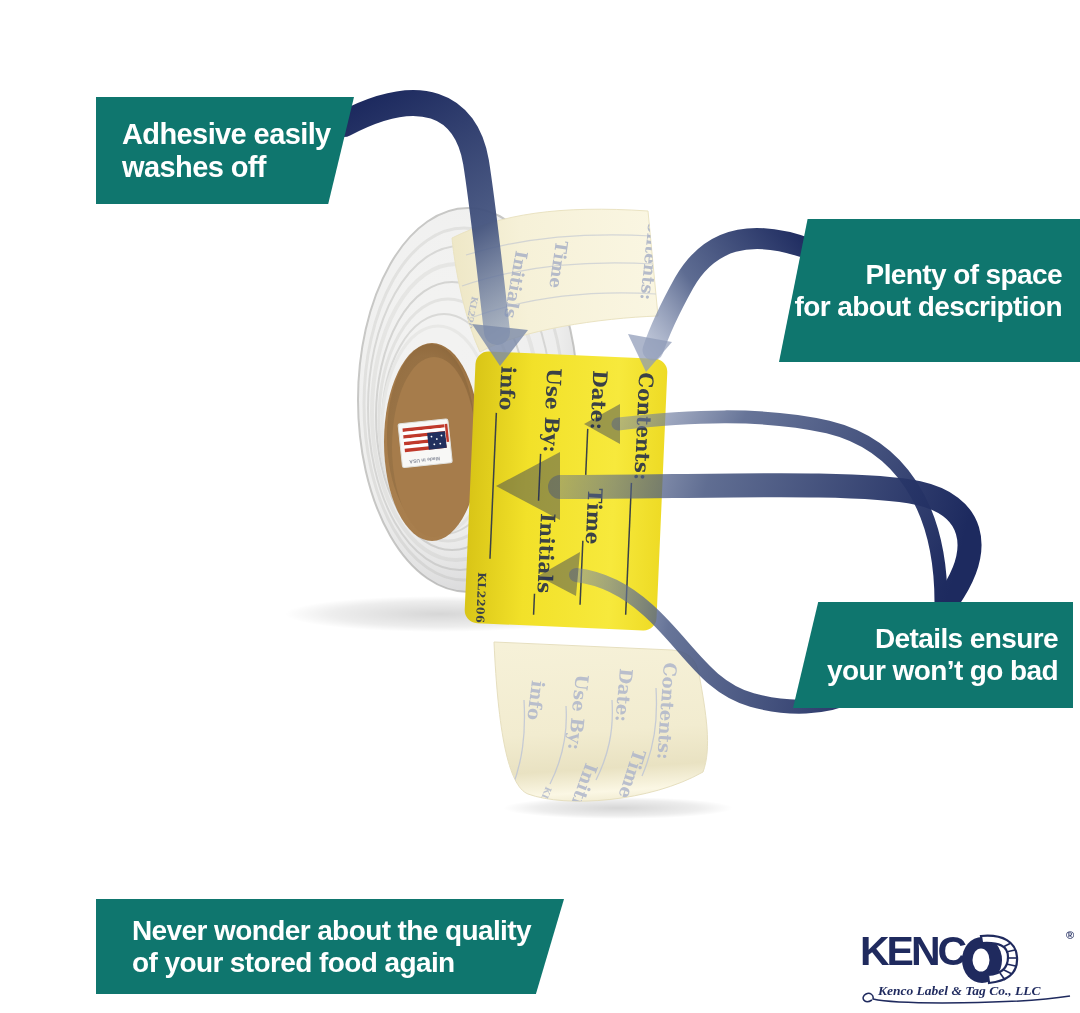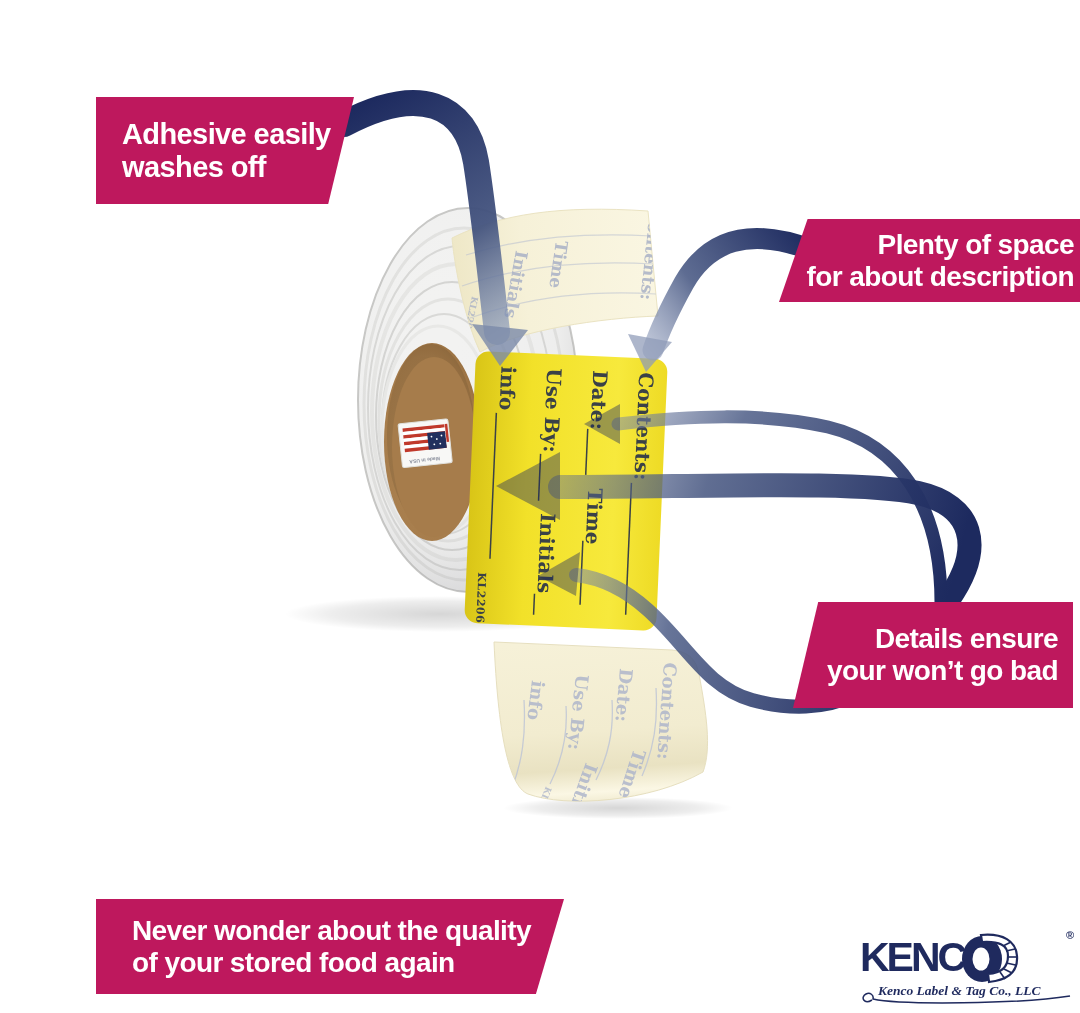--- a/index.html
+++ b/index.html
@@ -1,44 +1,44 @@
 <!DOCTYPE html>
 <html><head>
 <meta charset="utf-8">
 <style>
   html,body{margin:0;padding:0;background:#ffffff;}
   .stage{position:relative;width:1080px;height:1013px;background:#ffffff;overflow:hidden;
          font-family:"Liberation Sans",sans-serif;}
   .scene{position:absolute;left:0;top:0;}
 
   
-  .banner{position:absolute;background:#be185d;color:#ffffff;display:flex;flex-direction:column;
+  .banner{position:absolute;background:#0f766e;color:#ffffff;display:flex;flex-direction:column;
           justify-content:center;font-weight:700;letter-spacing:-0.6px;line-height:1.13;}
   .banner .banner-line{white-space:nowrap;}
   .banner-tl{left:96px;top:97px;width:258px;height:107px;font-size:29px;
              clip-path:polygon(0 0,100% 0,90% 100%,0 100%);padding-left:26px;box-sizing:border-box;}
-  .banner-tr{left:779px;top:219px;width:301px;height:83px;font-size:28px;align-items:flex-end;
-             clip-path:polygon(9.5% 0,100% 0,100% 100%,0 100%);padding-right:6px;box-sizing:border-box;}
+  .banner-tr{left:779px;top:219px;width:301px;height:143px;font-size:28px;align-items:flex-end;
+             clip-path:polygon(9.5% 0,100% 0,100% 100%,0 100%);padding-right:18px;box-sizing:border-box;}
   .banner-r{left:793px;top:602px;width:280px;height:106px;font-size:28px;align-items:flex-end;
             clip-path:polygon(9% 0,100% 0,100% 100%,0 100%);padding-right:15px;box-sizing:border-box;}
   .banner-bl{left:96px;top:899px;width:468px;height:95px;font-size:28px;
              clip-path:polygon(0 0,100% 0,94% 100%,0 100%);padding-left:36px;box-sizing:border-box;}
 
   
   .lt{font:700 20px "DejaVu Serif",serif;fill:#3a4147;}
   .ltp{font:700 11px "DejaVu Serif",serif;fill:#3a4147;letter-spacing:.5px;}
   .ft{font:700 17px "DejaVu Serif",serif;fill:#a9b1c6;opacity:.85;}
   .ftp{font:700 9px "DejaVu Serif",serif;fill:#a9b1c6;opacity:.8;}
   .fb{font:700 18px "DejaVu Serif",serif;fill:#aeb6cb;opacity:.85;}
   .fbp{font:700 9px "DejaVu Serif",serif;fill:#aeb6cb;opacity:.8;}
   .stick{font:700 5px "Liberation Sans",sans-serif;fill:#8a8f9c;}
 
   
   .logo{position:absolute;left:860px;top:931px;width:216px;height:76px;color:#1f2a5e;}
-  .logo-row{position:relative;display:flex;align-items:center;height:52px;}
+  .logo-row{position:relative;display:flex;align-items:flex-start;height:52px;}
   .logo-brand{font-weight:900;font-size:41px;letter-spacing:-3px;line-height:1;
               font-family:"Liberation Sans",sans-serif;}
   .logo-roll{margin-left:-3px;margin-top:2px;}
   .logo-reg{position:absolute;right:2px;top:-2px;font-size:11px;font-weight:700;}
   .logo-tagline-wrap{position:relative;margin-top:-2px;padding-left:18px;}
   .logo-tagline{font-family:"Liberation Serif",serif;font-style:italic;font-size:13.5px;
                 font-weight:700;white-space:nowrap;}
   .logo-swash{position:absolute;left:0;top:8px;}
 </style>
 </head>

